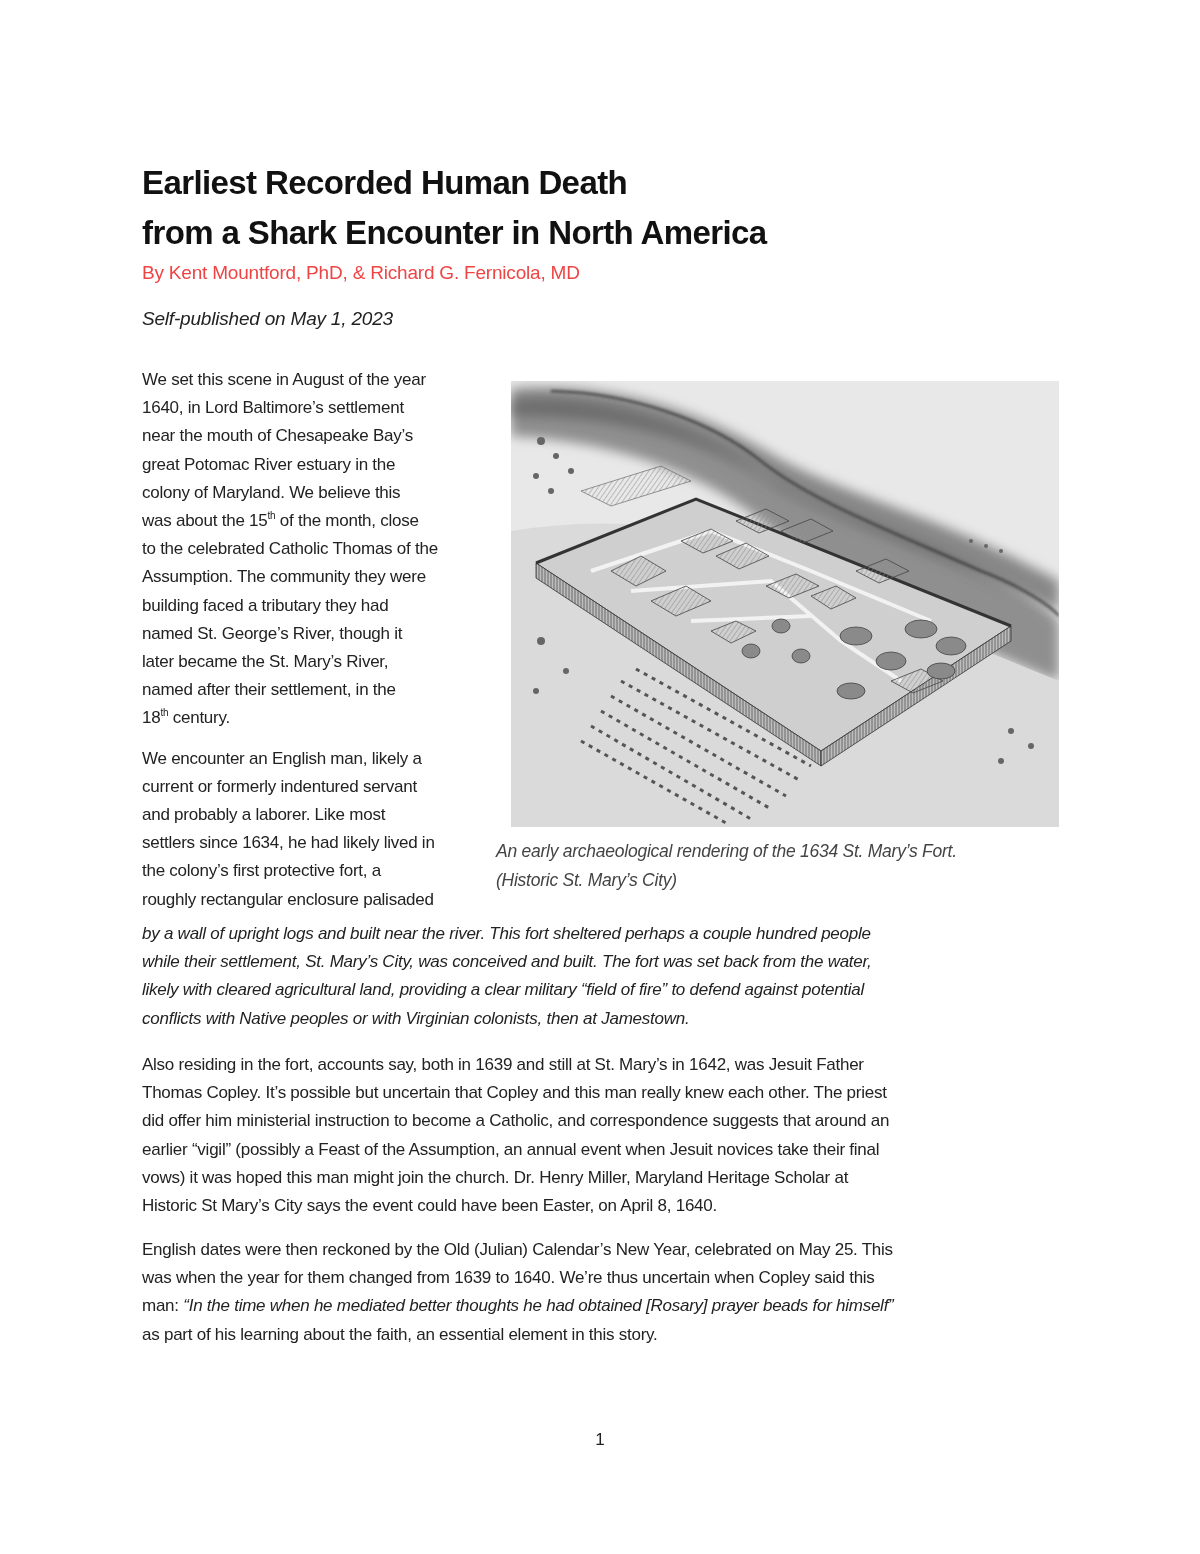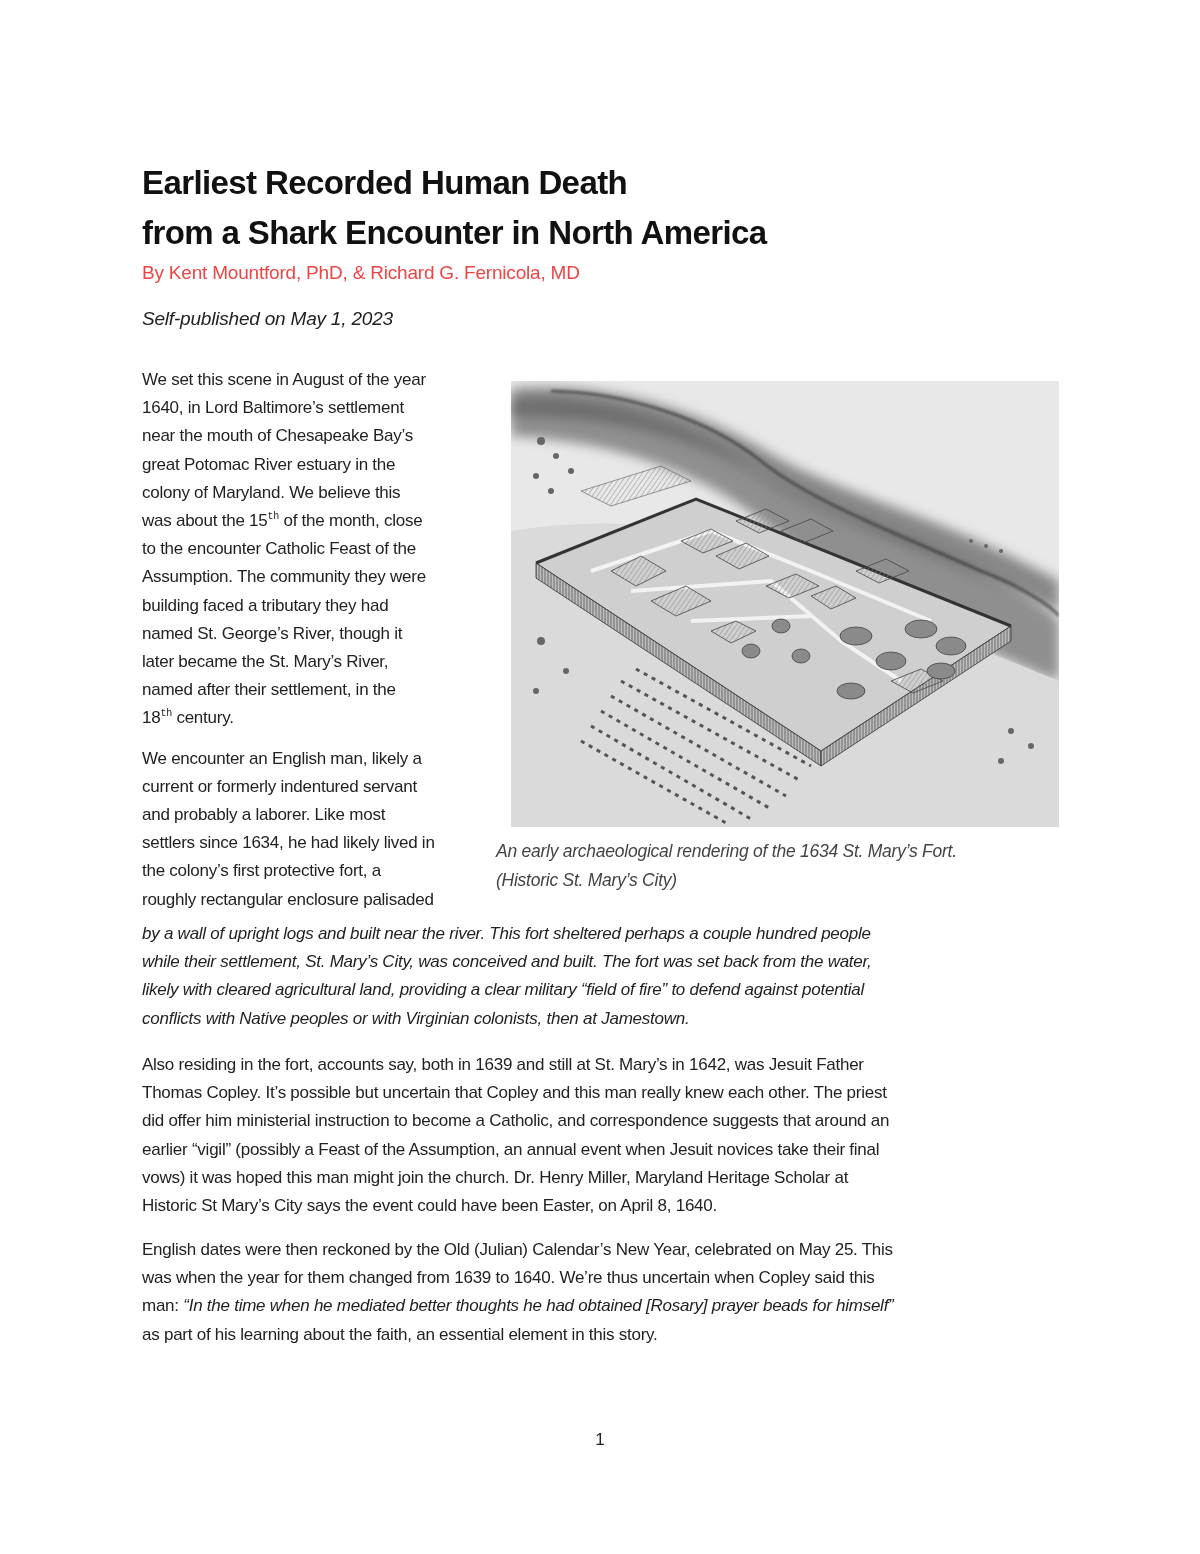--- a/index.html
+++ b/index.html
@@ -3,21 +3,21 @@
   <meta charset="utf-8">
   <style>
     html, body { margin: 0; padding: 0; background: #ffffff; }
     body { width: 1200px; height: 1554px; position: relative; overflow: hidden; font-family: "Liberation Sans", "DejaVu Sans", sans-serif; color: #1a1a1a; }
     h1 { position: absolute; left: 142px; top: 158px; margin: 0; font-family: "Liberation Sans", sans-serif; font-weight: bold; font-size: 33px; line-height: 50px; letter-spacing: -0.6px; color: #111; width: 760px; }
     .byline { position: absolute; left: 142px; top: 262px; font-size: 19px; color: #ef4444; letter-spacing: -0.2px; }
     .pubdate { position: absolute; left: 142px; top: 308px; font-size: 19px; font-style: italic; color: #222; letter-spacing: -0.2px; }
     .body-text { font-size: 17px; line-height: 28.2px; color: #222; letter-spacing: -0.25px; }
     .col-left { position: absolute; left: 142px; top: 366px; width: 358px; }
     .col-left p { margin: 0 0 12px 0; }
-    sup { font-size: 10px; line-height: 0; vertical-align: 7px; font-family: Liberation Mono, monospace; }
+    sup { font-size: 10px; line-height: 0; vertical-align: 7px; }
     .figure { position: absolute; left: 511px; top: 381px; width: 548px; height: 446px; background: #e6e6e6; overflow: hidden; }
     .caption { position: absolute; left: 496px; top: 837px; width: 560px; font-size: 17.5px; line-height: 28.5px; font-style: italic; color: #444; letter-spacing: -0.25px; }
     .full { position: absolute; left: 142px; width: 920px; }
     .full p { margin: 0; }
     .p2cont { top: 920px; font-style: italic; }
     .p3 { top: 1051px; }
     .p4 { top: 1236px; }
     .quote { font-style: italic; }
     .pagenum { position: absolute; left: 0; width: 1200px; top: 1430px; text-align: center; font-size: 17px; color: #222; }
   </style>
@@ -33,21 +33,21 @@
 <div class="pubdate">Self-published on May 1, 2023</div>
 
 <div class="col-left body-text">
   <p>
     <span>We set this scene in August of the year</span><br>
     <span>1640, in Lord Baltimore’s settlement</span><br>
     <span>near the mouth of Chesapeake Bay’s</span><br>
     <span>great Potomac River estuary in the</span><br>
     <span>colony of Maryland. We believe this</span><br>
     <span>was about the 15</span><sup>th</sup><span> of the month, close</span><br>
-    <span>to the encounter Catholic Feast of the</span><br>
+    <span>to the celebrated Catholic Thomas of the</span><br>
     <span>Assumption. The community they were</span><br>
     <span>building faced a tributary they had</span><br>
     <span>named St. George’s River, though it</span><br>
     <span>later became the St. Mary’s River,</span><br>
     <span>named after their settlement, in the</span><br>
     <span>18</span><sup>th</sup><span> century.</span>
   </p>
   <p>
     <span>We encounter an English man, likely a</span><br>
     <span>current or formerly indentured servant</span><br>

